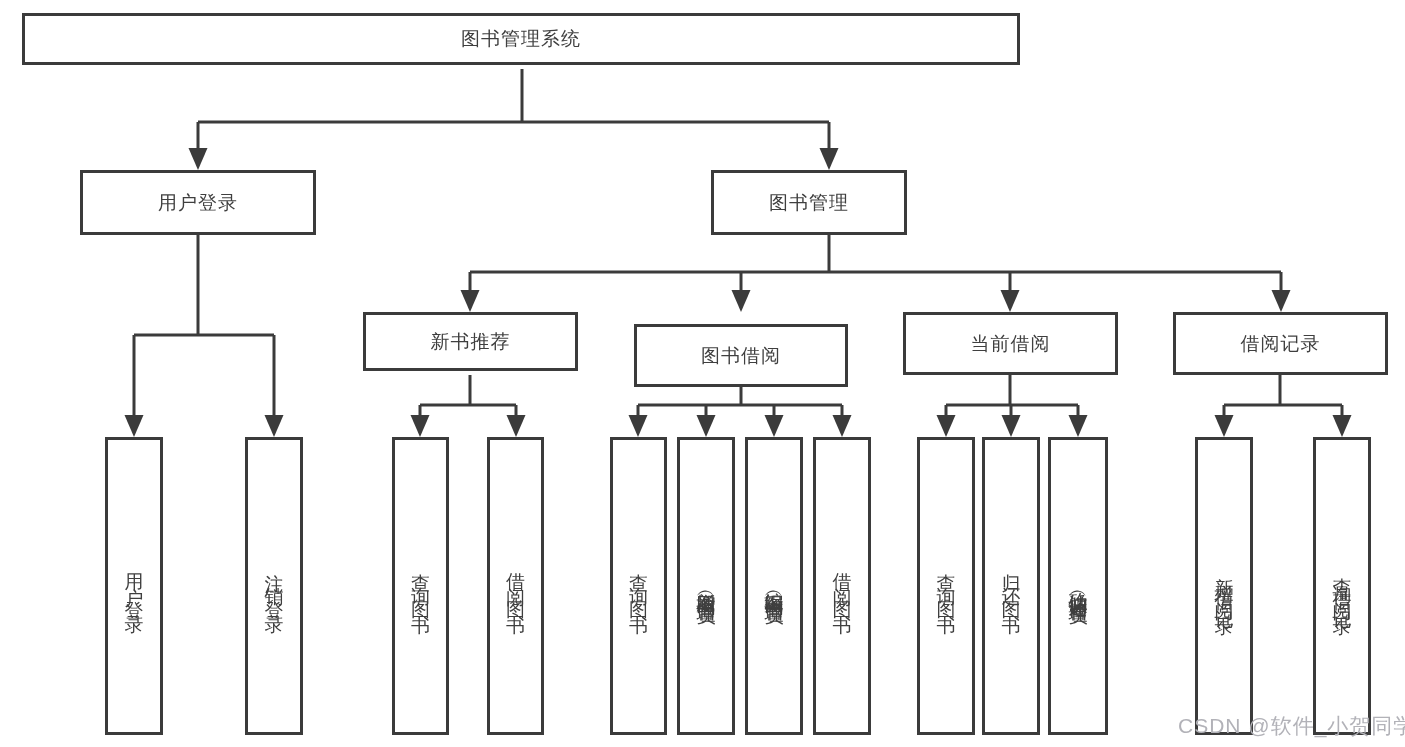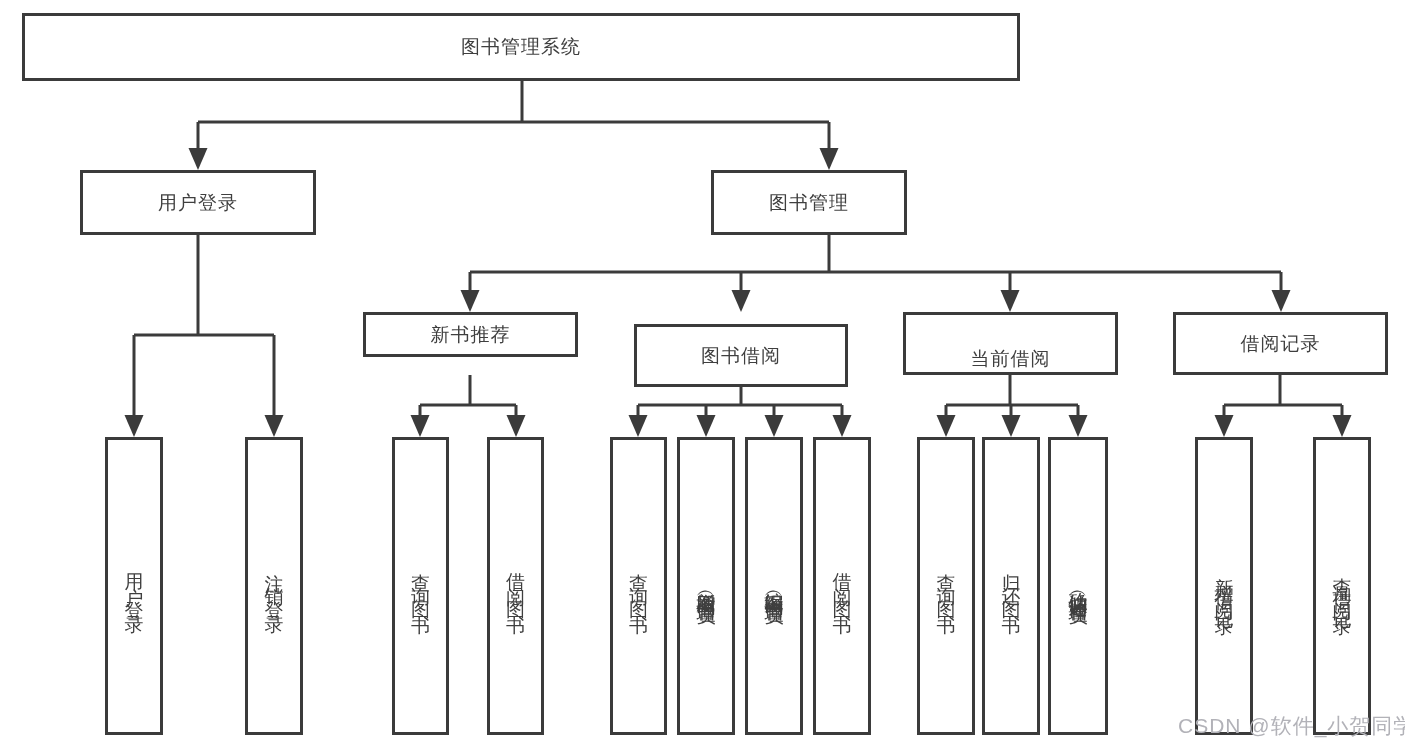--- a/index.html
+++ b/index.html
@@ -118,38 +118,38 @@
       <polygon points="764.5,415 783.5,415 774,437"></polygon>
       <polygon points="832.5,415 851.5,415 842,437"></polygon>
       <polygon points="936.5,415 955.5,415 946,437"></polygon>
       <polygon points="1001.5,415 1020.5,415 1011,437"></polygon>
       <polygon points="1068.5,415 1087.5,415 1078,437"></polygon>
       <polygon points="1214.5,415 1233.5,415 1224,437"></polygon>
       <polygon points="1332.5,415 1351.5,415 1342,437"></polygon>
     </g>
   </svg>
 
-  <div class="node" style="left:22px; top:13px; width:998px; height:68px;">
+  <div class="node" style="left:22px; top:13px; width:998px; height:52px;">
     <span class="h-label">图书管理系统</span>
   </div>
 
   <div class="node" style="left:80px; top:170px; width:236px; height:65px;">
     <span class="h-label">用户登录</span>
   </div>
   <div class="node" style="left:711px; top:170px; width:196px; height:65px;">
     <span class="h-label">图书管理</span>
   </div>
 
-  <div class="node" style="left:363px; top:312px; width:215px; height:45px;">
+  <div class="node" style="left:363px; top:312px; width:215px; height:59px;">
     <span class="h-label">新书推荐</span>
   </div>
   <div class="node" style="left:634px; top:324px; width:214px; height:63px;">
     <span class="h-label">图书借阅</span>
   </div>
-  <div class="node" style="left:903px; top:312px; width:215px; height:63px;align-items:flex-end;">
+  <div class="node" style="left:903px; top:312px; width:215px; height:63px;">
     <span class="h-label">当前借阅</span>
   </div>
   <div class="node" style="left:1173px; top:312px; width:215px; height:63px;">
     <span class="h-label">借阅记录</span>
   </div>
 
   <div class="node leaf" style="left:105px; top:437px; width:58px; height:298px;">
     <span class="v-label ls-wide">用户登录</span>
   </div>
   <div class="node leaf" style="left:245px; top:437px; width:58px; height:298px;">

